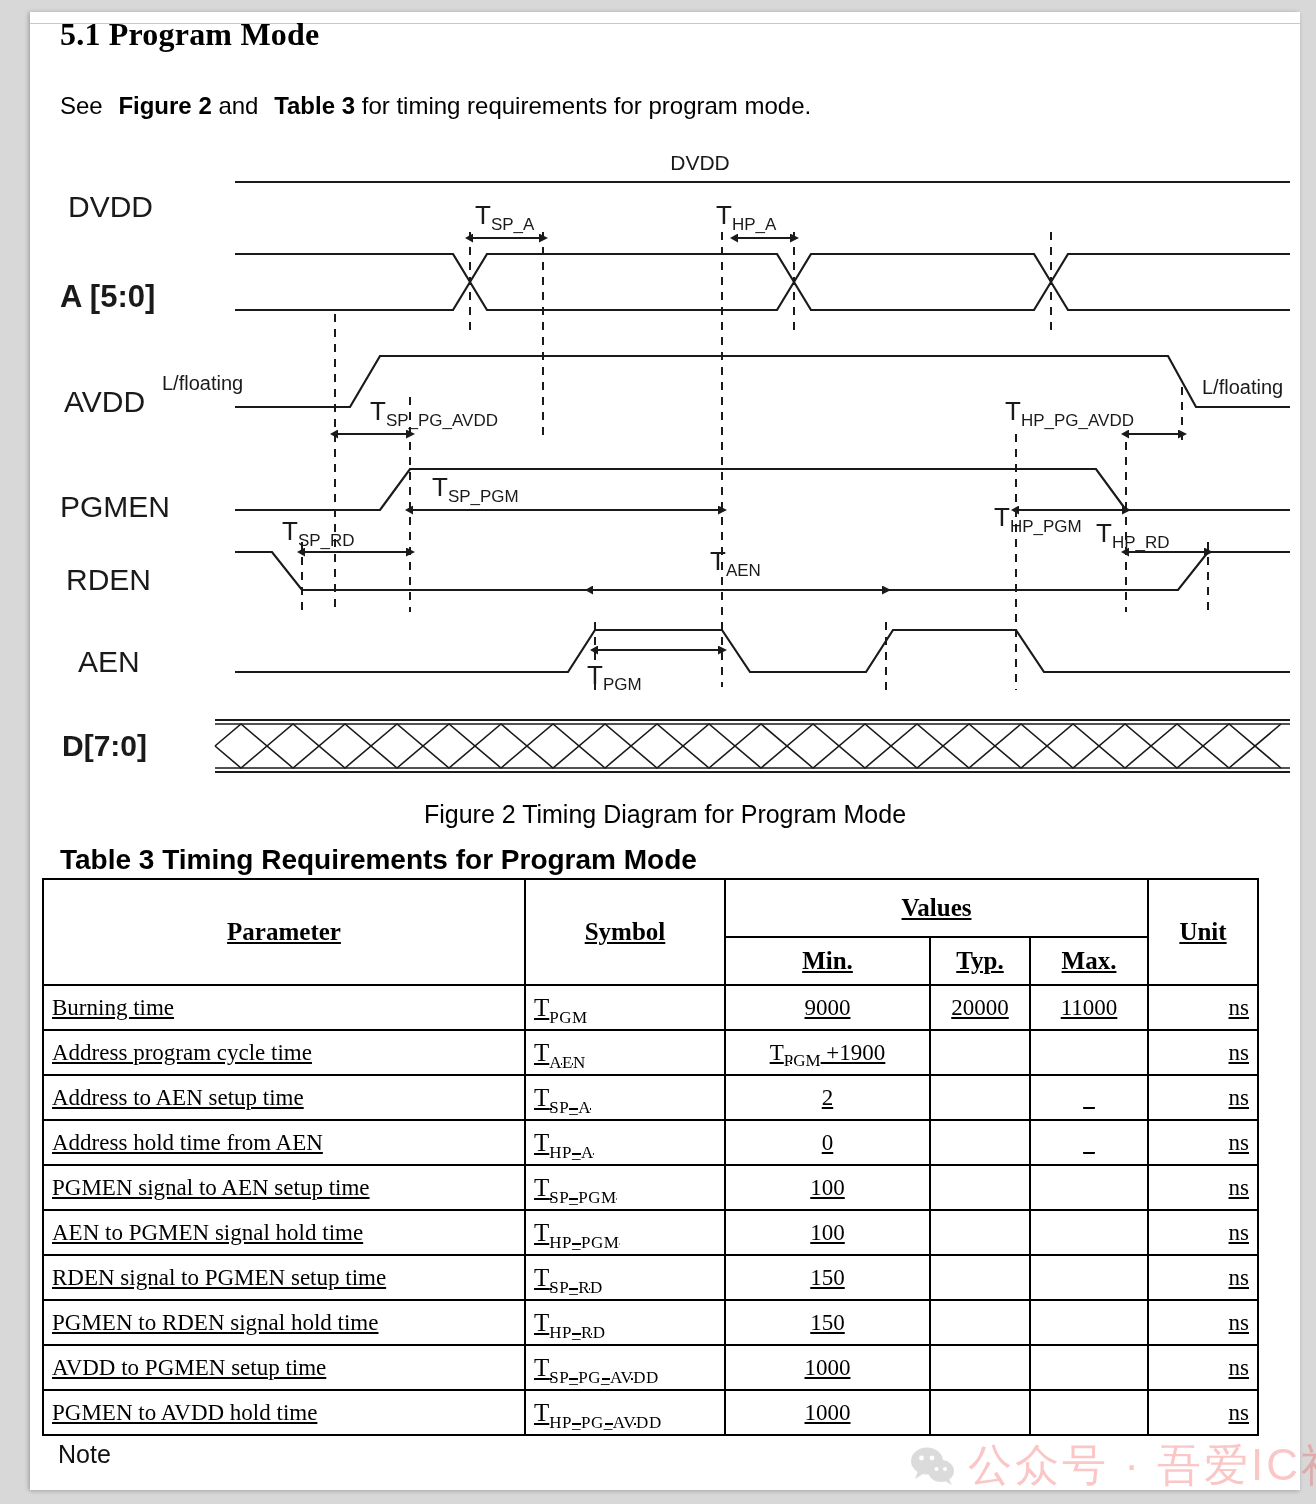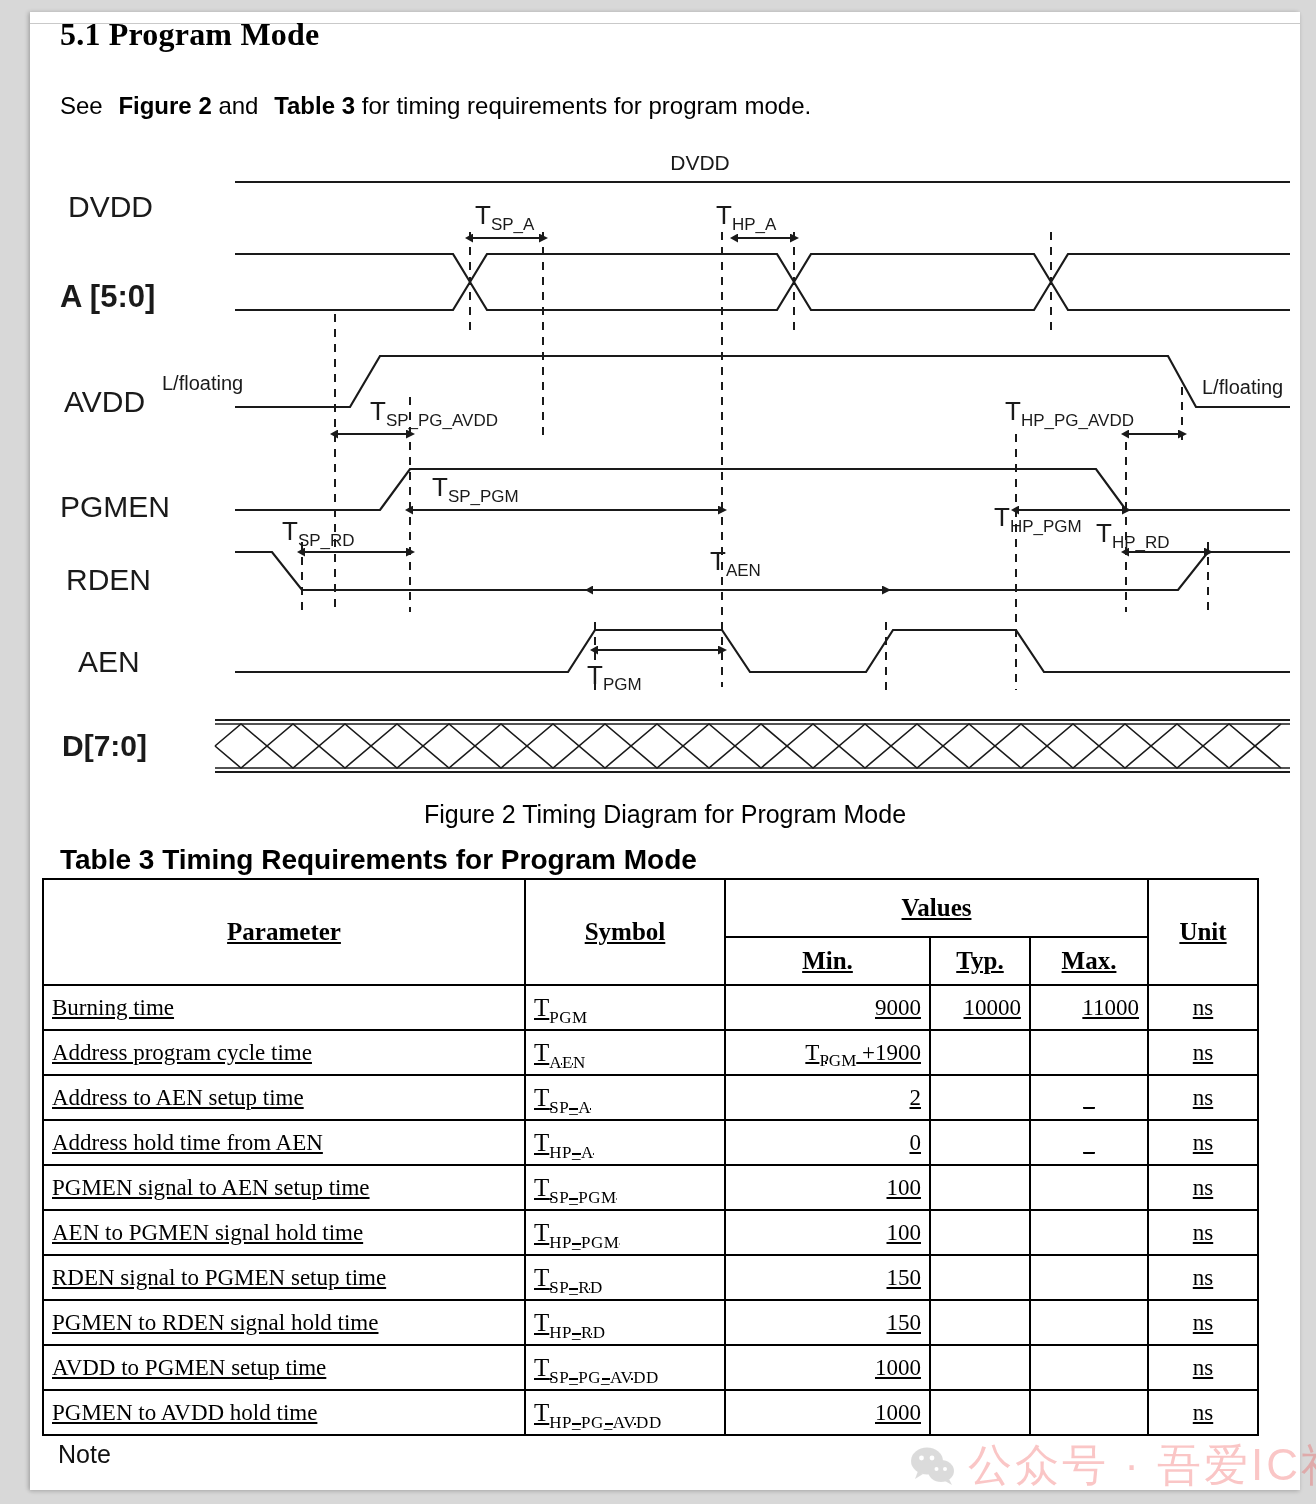--- a/index.html
+++ b/index.html
@@ -113,22 +113,22 @@
   .c-max   { width: 118px; }
   .c-unit  { width: 110px; }
 
   .hdr-tall { height: 58px; }
   .hdr-sub  { height: 48px; }
   .hdr-sub th { font-weight: normal; font-size: 23px; text-align: left; padding-left: 10px; }
 
   table.timing tbody tr { height: 45px; }
   td.param { text-align: left; padding-left: 12px; }
   td.sym   { text-align: left; padding-left: 14px; }
-  td.val   { text-align: right; padding-left: 10px; }
-  td.unit  { text-align: center; padding-left: 12px; }
+  td.val   { text-align: center; padding-left: 10px; }
+  td.unit  { text-align: right; padding-left: 12px; }
   td.dash  { text-align: center; vertical-align: bottom; padding-bottom: 4px; }
 
   .sym-t { font-size: 25px; }
   .sym-t sub {
     font-size: 17px;
     vertical-align: baseline;
     position: relative;
     top: 7px;
     letter-spacing: 0.5px;
   }
@@ -322,21 +322,21 @@
           <th>Min.</th>
           <th>Typ.</th>
           <th>Max.</th>
         </tr>
       </thead>
       <tbody>
           <tr>
             <td class="param">Burning time</td>
             <td class="sym"><span class="sym-t">T<sub>PGM</sub></span></td>
             <td class="val val-sub">9000</td>
-            <td class="val">10000</td>
+            <td class="val">20000</td>
             <td class="val">11000</td>
             <td class="unit">ns</td>
           </tr>
           <tr>
             <td class="param">Address program cycle time</td>
             <td class="sym"><span class="sym-t">T<sub>AEN</sub></span></td>
             <td class="val val-sub">T<sub>PGM</sub> +1900</td>
             <td class="val"></td>
             <td class="val"></td>
             <td class="unit">ns</td>

